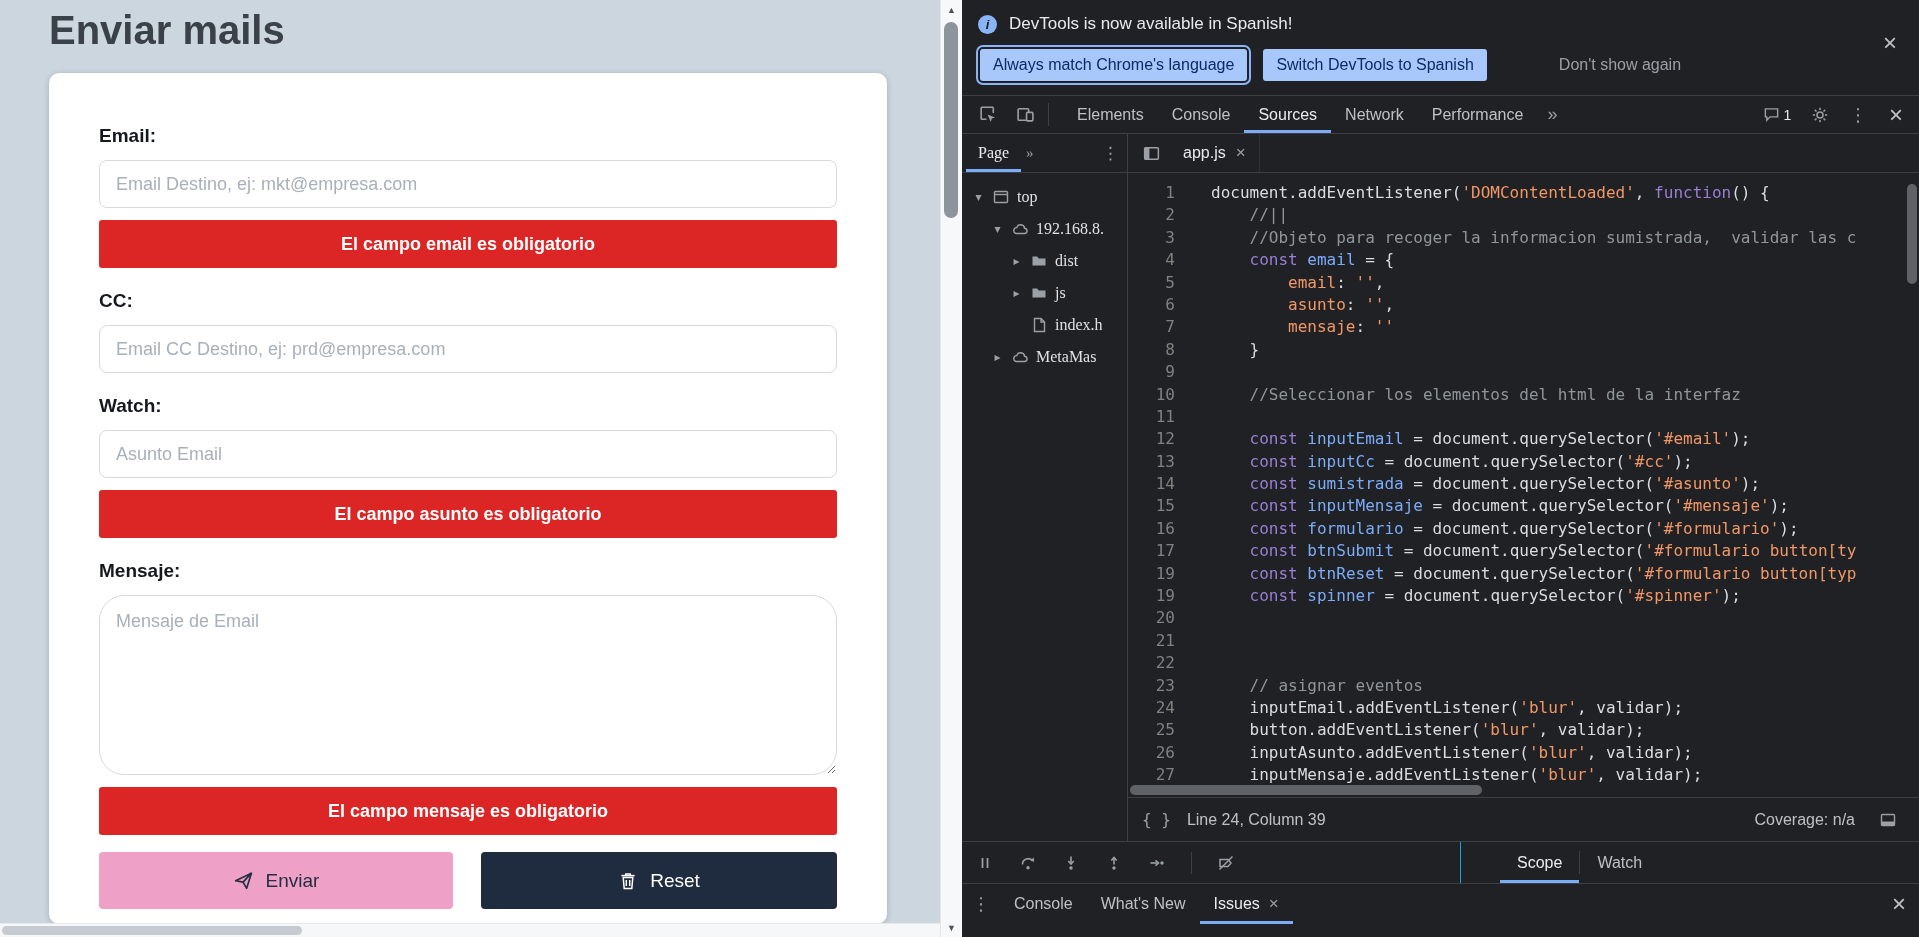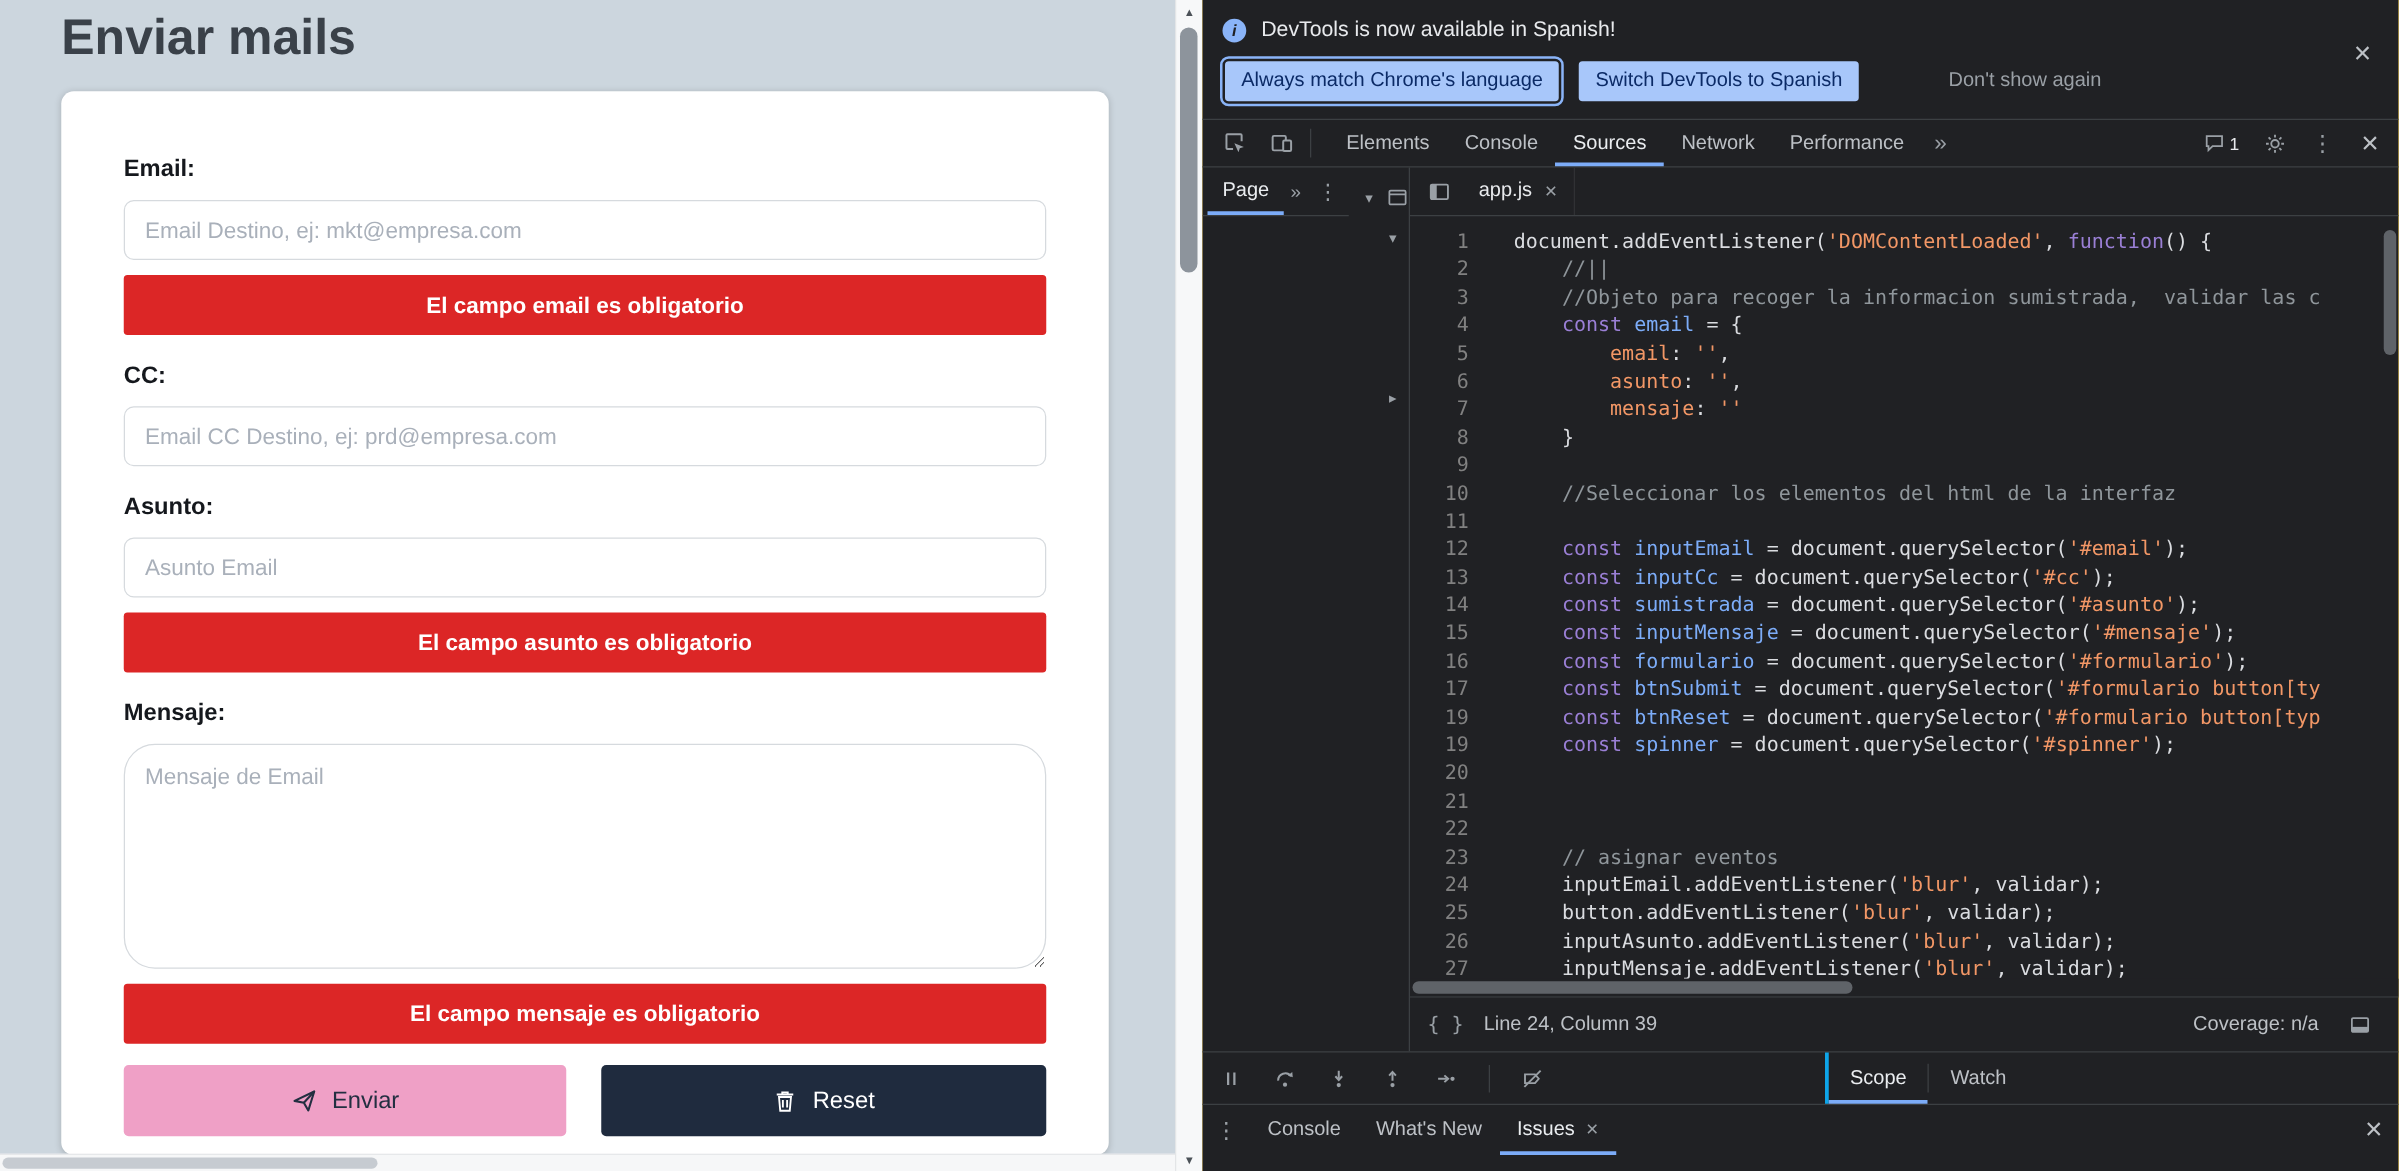--- a/index.html
+++ b/index.html
@@ -56,21 +56,21 @@
   .tab{position:relative;display:flex;align-items:center;padding:0 14px;font-size:16px;color:#bdc1c6;cursor:pointer;}
   .tab.active{color:#eaedf0;}
   .tab.active::after{content:"";position:absolute;left:0;right:0;bottom:0;height:3px;background:#7cacf8;}
   .tab.more{font-size:18px;color:#9aa0a6;padding:0 10px;}
   .tb-right{margin-left:auto;display:flex;align-items:center;padding-right:4px;}
   .issue-count{font-size:14px;color:#e8eaed;margin-left:4px;}
   .glyph{font-size:18px;color:#9aa0a6;}
   .x-glyph{font-size:24px;color:#bdc1c6;}
 
   .sources-body{flex:1;display:flex;min-height:0;}
-  .navigator{width:165px;flex:none;border-right:1px solid #3c4043;display:flex;flex-direction:row;overflow:hidden;}
+  .navigator{width:165px;flex:none;border-right:1px solid #3c4043;display:flex;flex-direction:column;overflow:hidden;font-family:Liberation Serif, serif;}
   .nav-header{height:38px;flex:none;border-bottom:1px solid #3c4043;display:flex;align-items:stretch;}
   .nav-tab{display:flex;align-items:center;padding:0 12px;margin-left:4px;font-size:16px;color:#eaedf0;position:relative;cursor:pointer;}
   .nav-tab::after{content:"";position:absolute;left:0;right:0;bottom:0;height:3px;background:#7cacf8;}
   .nav-more{display:flex;align-items:center;color:#9aa0a6;font-size:15px;padding:0 5px;cursor:pointer;}
   .nav-kebab{display:flex;align-items:center;color:#9aa0a6;font-size:17px;padding:0 8px;margin-left:auto;cursor:pointer;}
   .tree{padding-top:8px;font-size:16px;color:#dfe1e5;}
   .trow{height:32px;display:flex;align-items:center;gap:7px;cursor:pointer;white-space:nowrap;overflow:hidden;}
   .caret{width:13px;text-align:center;color:#9aa0a6;font-size:12px;flex:none;}
   .ticon{flex:none;}
 
@@ -89,21 +89,21 @@
   .ed-hscroll{height:14px;flex:none;position:relative;background:#202124;}
   .ed-hthumb{position:absolute;left:2px;top:2px;width:352px;height:10px;background:#5f6368;border-radius:5px;cursor:pointer;}
   .statusbar{height:43px;flex:none;border-top:1px solid #3c4043;display:flex;align-items:center;gap:14px;
              padding:0 12px;font-size:16px;color:#bdc1c6;}
   .pp{background:none;border:none;color:#9aa0a6;font-family:"DejaVu Sans Mono",monospace;font-size:16px;cursor:pointer;padding:0 2px;}
   .flex1{flex:1;}
 
   .debugbar{height:41px;flex:none;border-top:1px solid #3c4043;display:flex;align-items:center;padding:0 14px;position:relative;}
   .dbg{background:none;border:none;padding:0;margin-right:25px;display:flex;align-items:center;cursor:pointer;}
   .dbg-sep{width:1px;height:22px;background:#3c4043;margin-right:25px;}
-  .side-tabs{position:absolute;left:498px;top:0;bottom:0;display:flex;align-items:stretch;border-left:3px solid #0ea5e9;}
+  .side-tabs{position:absolute;left:498px;top:0;bottom:0;display:flex;align-items:stretch;border-left:1px solid #0ea5e9;padding-left:39px;}
   .side-tab{display:flex;align-items:center;padding:0 17px;font-size:16px;color:#bdc1c6;cursor:pointer;position:relative;}
   .side-tab.active{color:#eaedf0;}
   .side-tab.active::after{content:"";position:absolute;left:0;right:0;bottom:0;height:3px;background:#7cacf8;}
   .side-sep{width:1px;background:#3c4043;margin:9px 0;}
 
   .drawer{height:53px;flex:none;border-top:1px solid #3c4043;display:flex;align-items:flex-start;}
   .drawer .tb-icon{height:40px;}
   .d-tab{height:40px;display:flex;align-items:center;gap:9px;padding:0 14px;font-size:16px;color:#bdc1c6;position:relative;cursor:pointer;}
   .d-tab.active{color:#eaedf0;}
   .d-tab.active::after{content:"";position:absolute;left:0;right:0;bottom:0;height:3px;background:#7cacf8;}
@@ -119,21 +119,21 @@
   <div class="webpage">
     <h1>Enviar mails</h1>
     <div class="card">
       <label class="flabel first">Email:</label>
       <input class="field" type="text" placeholder="Email Destino, ej: mkt@empresa.com" style="">
       <div class="error">El campo email es obligatorio</div>
 
       <label class="flabel">CC:</label>
       <input class="field" type="text" placeholder="Email CC Destino, ej: prd@empresa.com" style="">
 
-      <label class="flabel">Asunto:</label>
+      <label class="flabel">Watch:</label>
       <input class="field" type="text" placeholder="Asunto Email" style="">
       <div class="error">El campo asunto es obligatorio</div>
 
       <label class="flabel">Mensaje:</label>
       <textarea class="field" placeholder="Mensaje de Email" style=""></textarea>
       <div class="error">El campo mensaje es obligatorio</div>
 
       <div class="btn-row">
         <button class="btn btn-send">
           <svg width="21" height="21" viewBox="0 0 20 20" fill="none" stroke="#232f41" stroke-width="1.6" stroke-linejoin="round">

